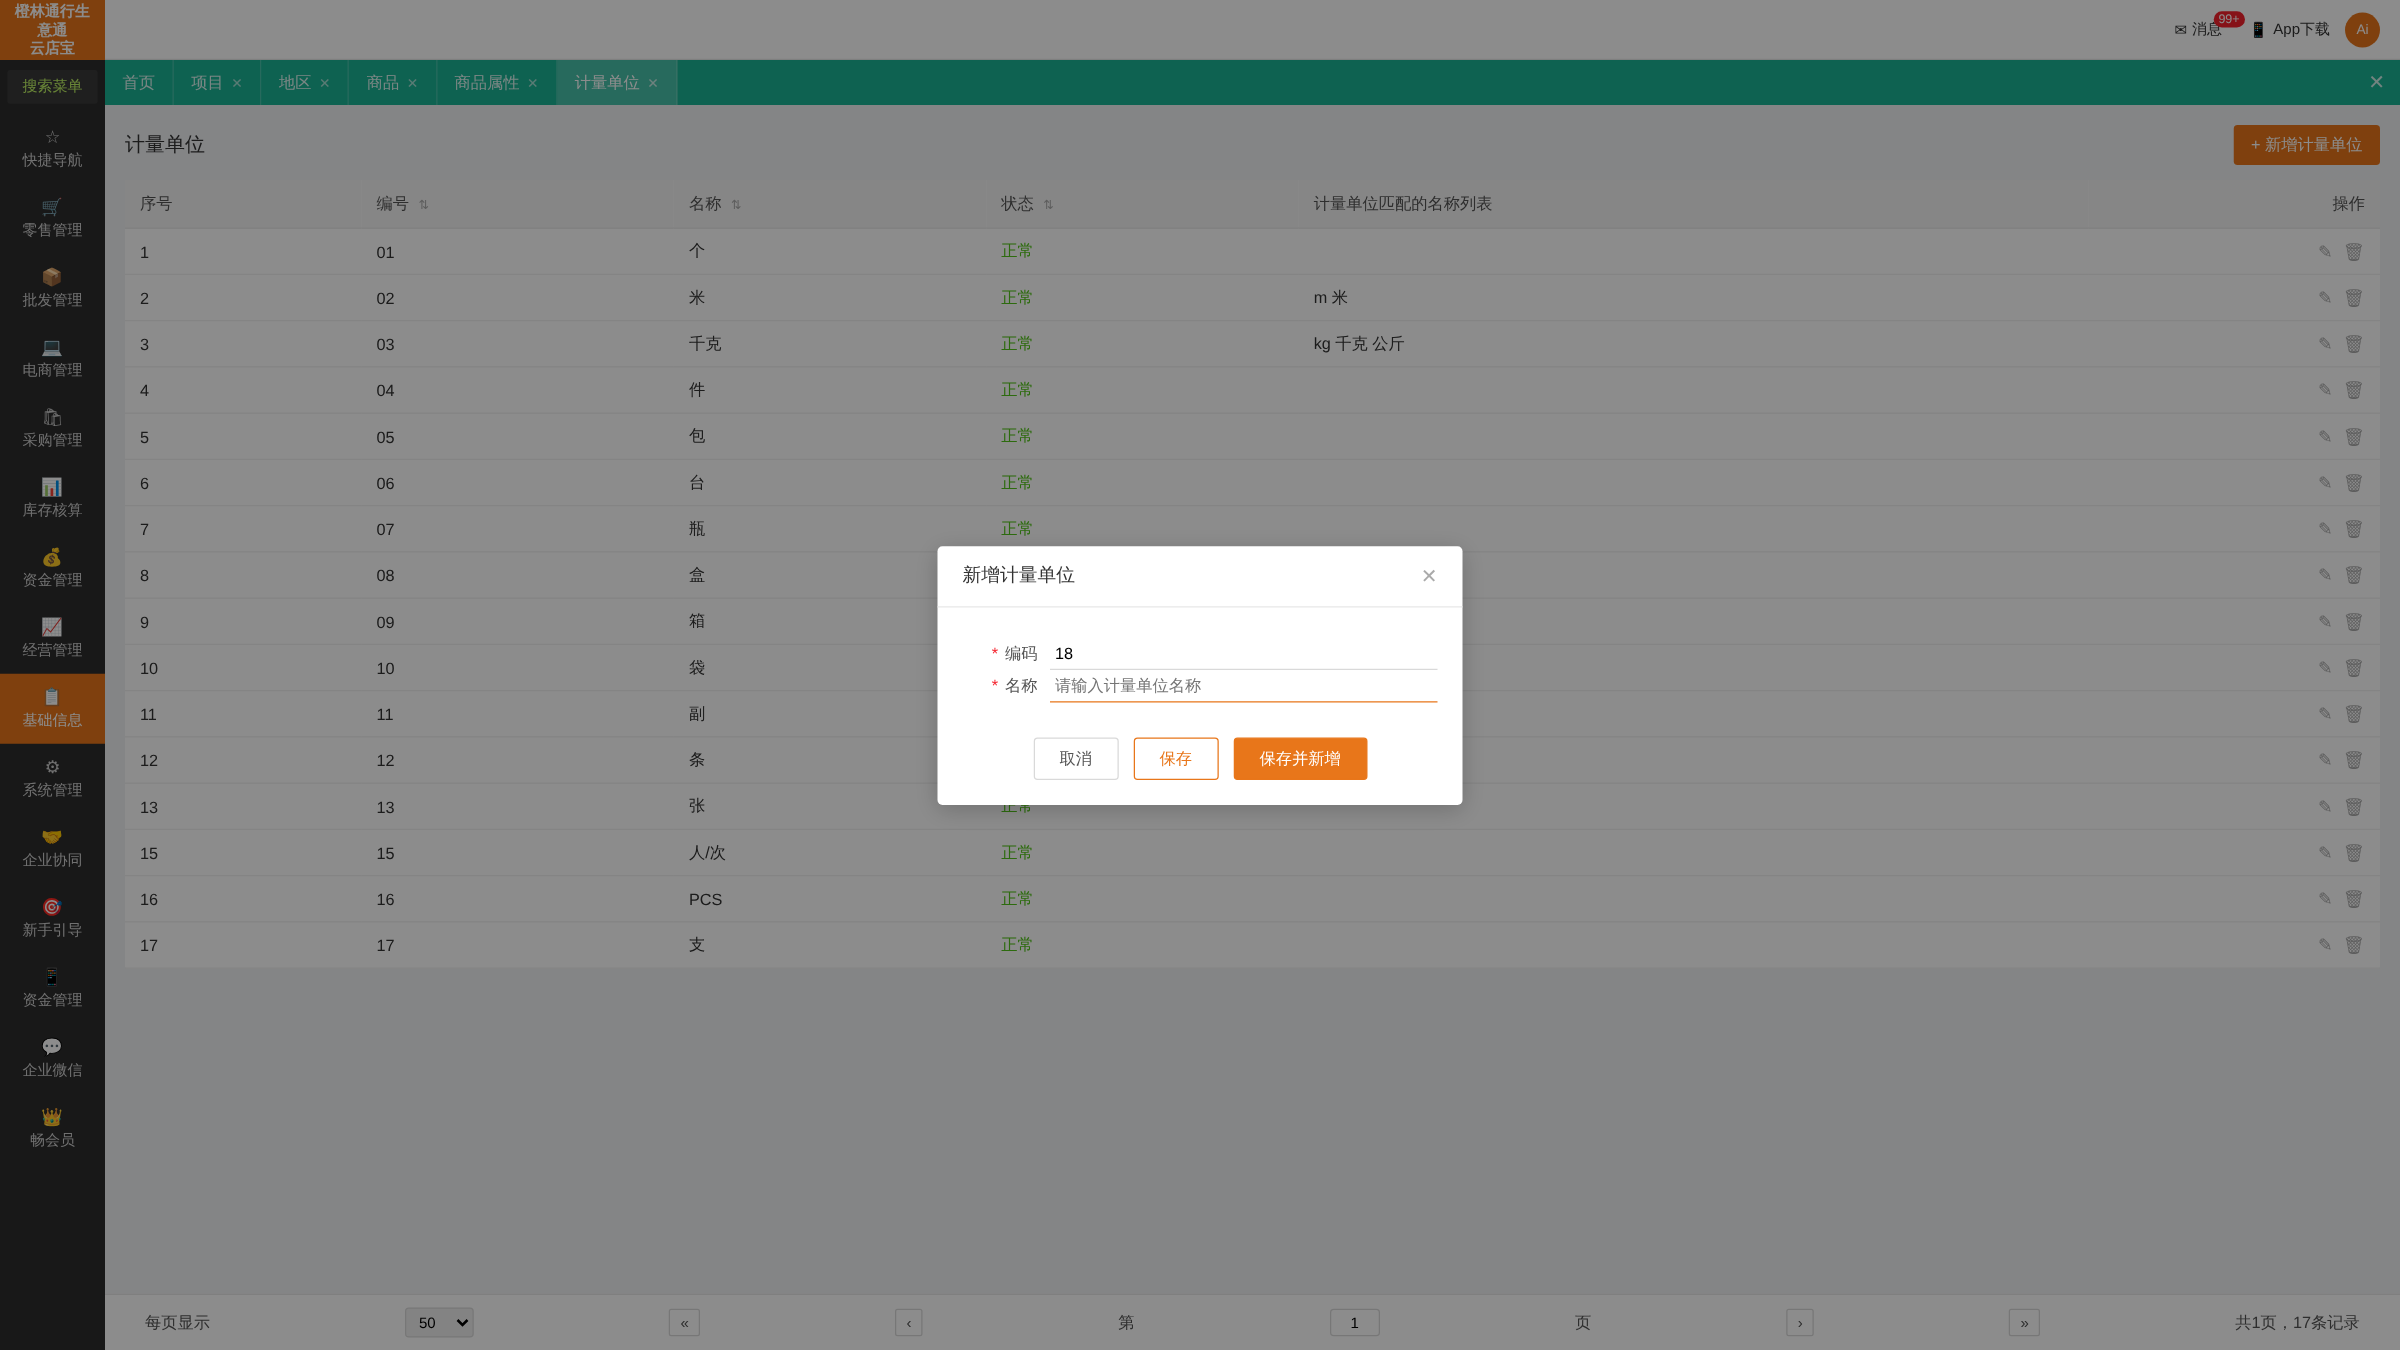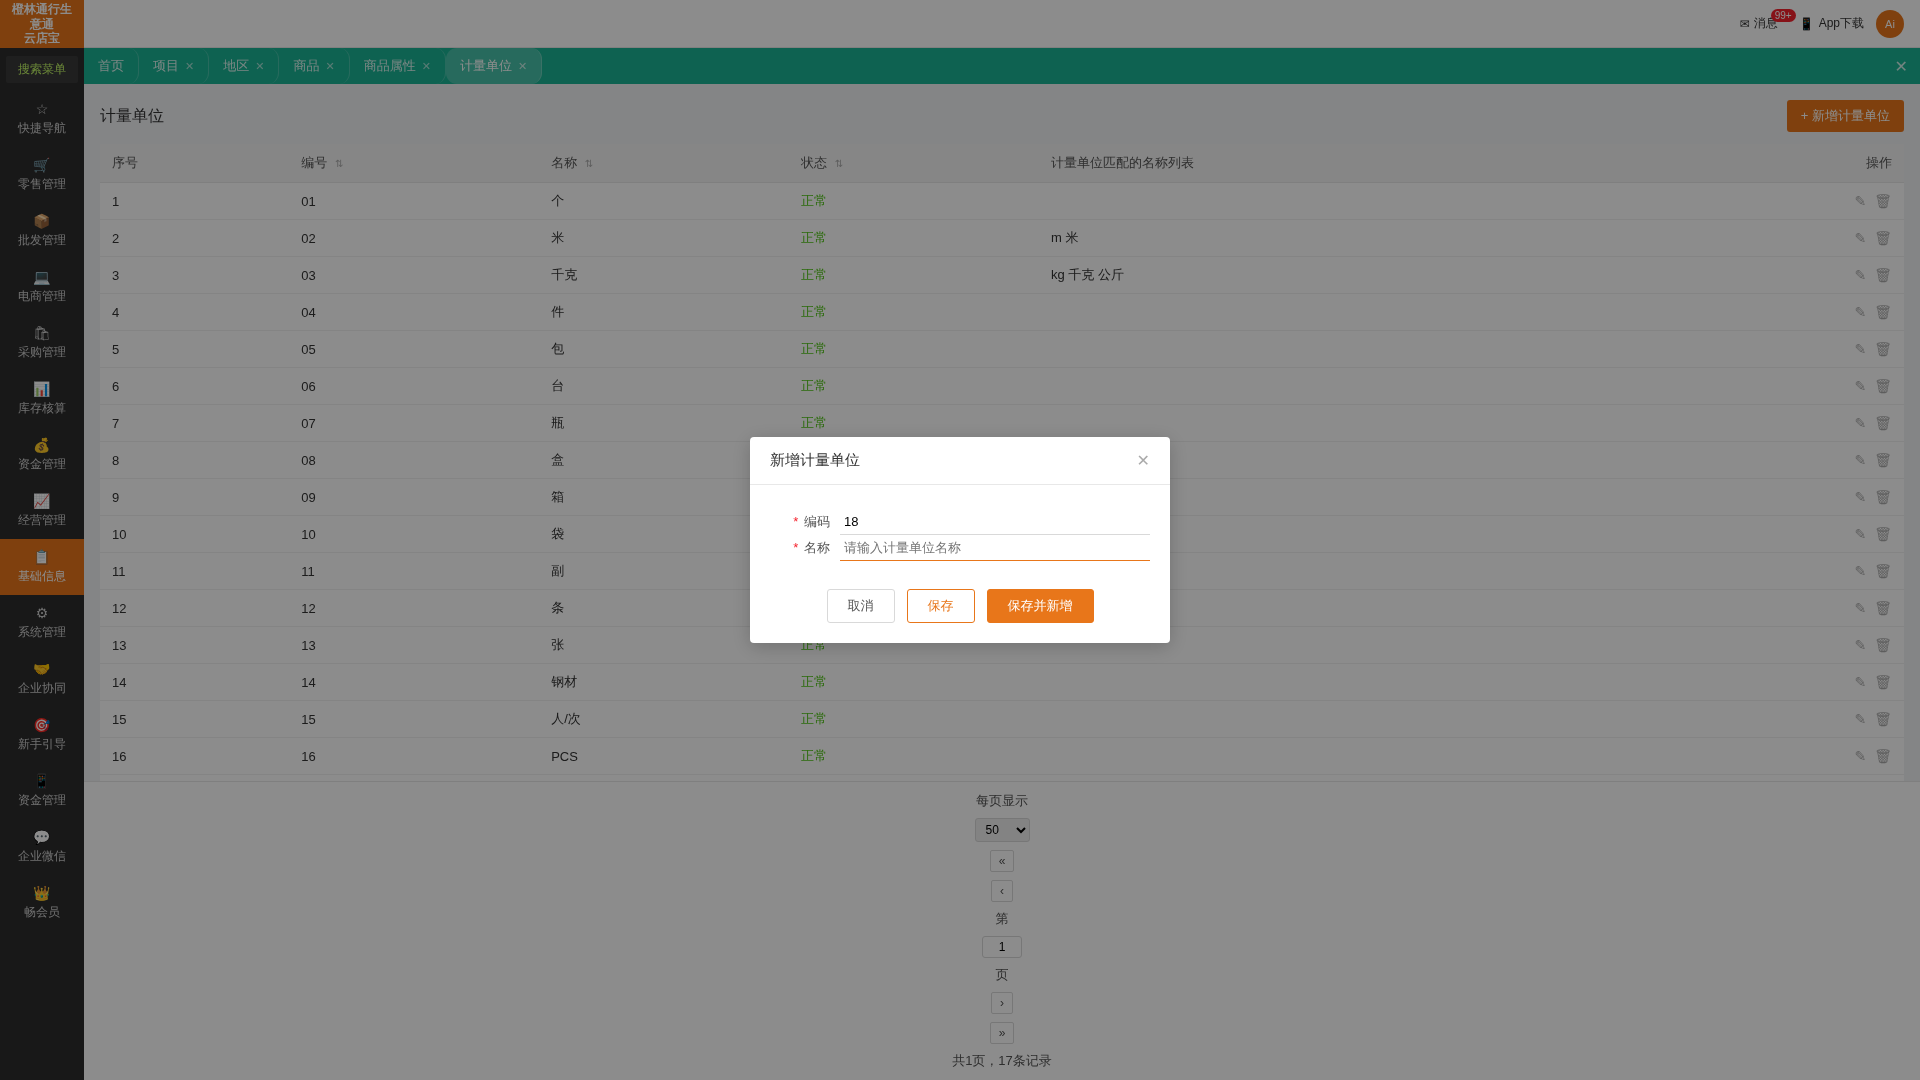--- a/index.html
+++ b/index.html
@@ -22,21 +22,21 @@
     .topbar { height: 48px; background: #fff; display: flex; align-items: center; justify-content: space-between; padding: 0 16px; border-bottom: 1px solid #e8e8e8; flex-shrink: 0; }
     .topbar-left { display: flex; align-items: center; gap: 16px; }
     .topbar-right { display: flex; align-items: center; gap: 12px; }
     .topbar-badge { position: relative; display: flex; align-items: center; gap: 4px; font-size: 12px; cursor: pointer; }
     .badge-count { background: #f5222d; color: #fff; font-size: 10px; padding: 1px 4px; border-radius: 8px; position: absolute; top: -6px; right: -8px; }
     .topbar-app { display: flex; align-items: center; gap: 4px; font-size: 12px; cursor: pointer; }
     .topbar-avatar { width: 28px; height: 28px; background: #e8761a; border-radius: 50%; display: flex; align-items: center; justify-content: center; color: #fff; font-size: 11px; cursor: pointer; }
 
     
     .tabbar { height: 36px; background: #1ab394; display: flex; align-items: stretch; padding: 0; flex-shrink: 0; }
-    .tab { display: flex; align-items: center; padding: 0 14px; font-size: 13px; color: rgba(255,255,255,0.85); cursor: pointer; gap: 6px; border-right: 1px solid rgba(255,255,255,0.2); white-space: nowrap; border-radius: 11px; }
+    .tab { display: flex; align-items: center; padding: 0 14px; font-size: 13px; color: rgba(255,255,255,0.85); cursor: pointer; gap: 6px; border-right: 1px solid rgba(255,255,255,0.2); white-space: nowrap; }
     .tab.active { background: rgba(255,255,255,0.2); color: #fff; }
     .tab-close { font-size: 11px; opacity: 0.7; }
     .tabbar-close-all { margin-left: auto; display: flex; align-items: center; padding: 0 12px; color: rgba(255,255,255,0.8); cursor: pointer; font-size: 16px; }
 
     
     .content { flex: 1; padding: 16px; overflow-y: auto; position: relative; }
 
     
     .page-header { display: flex; align-items: center; justify-content: space-between; margin-bottom: 12px; }
     .page-title { font-size: 16px; font-weight: 500; color: #333; }
@@ -48,21 +48,21 @@
     thead tr { background: #f5f5f5; }
     th { padding: 10px 12px; text-align: left; font-size: 13px; color: #555; font-weight: 500; border-bottom: 1px solid #e8e8e8; white-space: nowrap; }
     th .sort-arrows { color: #aaa; font-size: 10px; margin-left: 4px; }
     td { padding: 9px 12px; border-bottom: 1px solid #f0f0f0; font-size: 13px; color: #333; }
     .status-normal { color: #52c41a; }
     .action-btns { display: flex; gap: 8px; }
     .action-edit { color: #aaa; cursor: pointer; font-size: 14px; }
     .action-delete { color: #aaa; cursor: pointer; font-size: 14px; }
 
     
-    .footer { background: #fff; border-top: 1px solid #e8e8e8; padding: 10px 32px; display: flex; align-items: center; justify-content: space-between; gap: 8px; font-size: 13px; color: #555; flex-shrink: 0; flex-direction: column; }
+    .footer { background: #fff; border-top: 1px solid #e8e8e8; padding: 10px 32px; display: flex; align-items: center; justify-content: space-between; gap: 8px; font-size: 13px; color: #555; flex-shrink: 0; }
     .pagination-select { border: 1px solid #d9d9d9; border-radius: 3px; padding: 3px 6px; font-size: 12px; }
     .page-btn { border: 1px solid #d9d9d9; background: #fff; padding: 3px 8px; cursor: pointer; border-radius: 2px; font-size: 12px; color: #555; }
     .page-input { border: 1px solid #d9d9d9; border-radius: 3px; padding: 3px 6px; width: 40px; text-align: center; font-size: 12px; }
 
     
     .modal-overlay { position: fixed; top: 0; left: 0; width: 1920px; height: 1080px; background: rgba(0,0,0,0.45); display: flex; align-items: center; justify-content: center; z-index: 1000; }
     .modal { background: #fff; border-radius: 4px; width: 420px; padding: 0; box-shadow: 0 4px 20px rgba(0,0,0,0.2); }
     .modal-header { padding: 14px 20px; border-bottom: 1px solid #e8e8e8; display: flex; align-items: center; justify-content: space-between; }
     .modal-title { font-size: 15px; font-weight: 500; color: #333; }
     .modal-close { font-size: 16px; color: #aaa; cursor: pointer; background: none; border: none; }
@@ -377,33 +377,20 @@
       <td class="status-normal">正常</td>
       <td></td>
       <td style="text-align:right;">
         <div class="action-btns" style="justify-content:flex-end;">
           <span class="action-edit">✎</span>
           <span class="action-delete">🗑</span>
         </div>
       </td>
     </tr>
             <tr>
-      <td>14</td>
-      <td>14</td>
-      <td>钢材</td>
-      <td class="status-normal">正常</td>
-      <td></td>
-      <td style="text-align:right;">
-        <div class="action-btns" style="justify-content:flex-end;">
-          <span class="action-edit">✎</span>
-          <span class="action-delete">🗑</span>
-        </div>
-      </td>
-    </tr>
-            <tr>
       <td>15</td>
       <td>15</td>
       <td>人/次</td>
       <td class="status-normal">正常</td>
       <td></td>
       <td style="text-align:right;">
         <div class="action-btns" style="justify-content:flex-end;">
           <span class="action-edit">✎</span>
           <span class="action-delete">🗑</span>
         </div>

